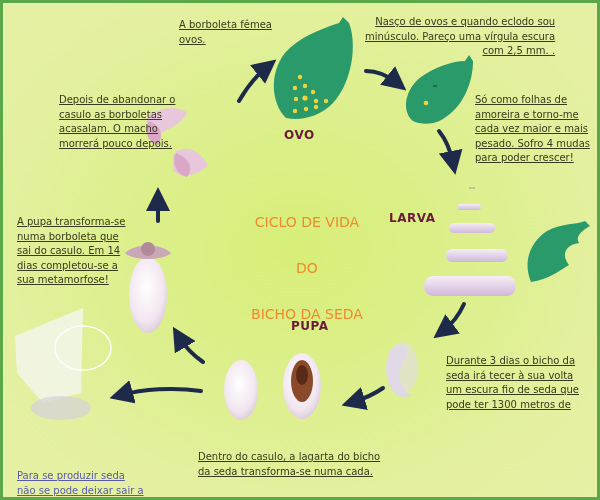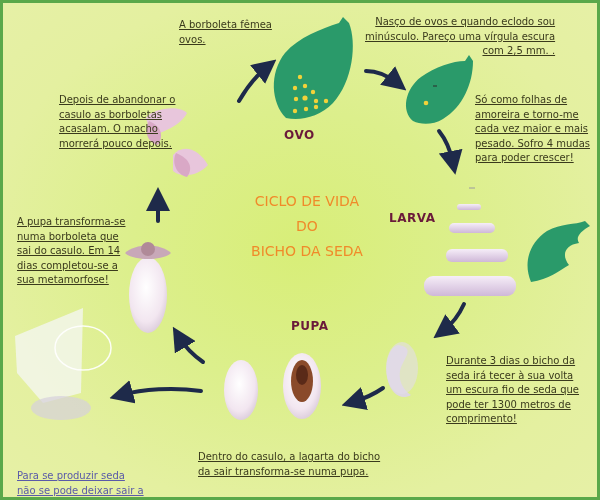--- a/index.html
+++ b/index.html
@@ -6,21 +6,21 @@
   body { width: 600px; height: 500px; overflow: hidden; font-family: "DejaVu Sans", sans-serif; }
   .frame {
     position: relative; width: 600px; height: 500px; box-sizing: border-box;
     border: 3px solid #5aa84a;
     background: radial-gradient(ellipse at 50% 50%, #d8ee78 0%, #dcef8c 40%, #e4f0a0 75%, #e6f0a6 100%);
   }
   .txt { position: absolute; font-size: 10px; line-height: 14.5px; color: #3a3a1c; text-decoration: underline; }
   .txt.blue { color: #5a5aa8; margin-top: 24px; }
   .stage { position: absolute; font-family: "DejaVu Sans", sans-serif; font-weight: bold; color: #6a1a3a; font-size: 12px; letter-spacing: 0.5px; }
   .title { position: absolute; left: 236px; top: 186px; width: 136px; text-align: center; color: #f08a2a; font-family: "DejaVu Sans", sans-serif; font-size: 14px; line-height: 25px; font-weight: normal; }
-  .title span { display: block; }
+  .title span { display: block; margin-top: 21px; }
   svg.art { position: absolute; left: 0; top: 0; }
 </style>
 </head>
 <body>
 
 <div class="frame">
 
   <svg class="art" width="600" height="500" viewBox="0 0 600 500">
     <defs>
       <marker id="ah" markerWidth="6" markerHeight="6" refX="3" refY="3" orient="auto">
@@ -142,26 +142,25 @@
     <div>cada vez maior e mais</div>
     <div>pesado. Sofro 4 mudas</div>
     <div>para poder crescer!</div>
   </div>
 
   <div class="txt" style="left:443px; top:351px;">
     <div>Durante 3 dias o bicho da</div>
     <div>seda irá tecer à sua volta</div>
     <div>um escura fio de seda que</div>
     <div>pode ter 1300 metros de</div>
-    <div>comprimento!</div>
   </div>
 
   <div class="txt" style="left:195px; top:447px;">
     <div>Dentro do casulo, a lagarta do bicho</div>
-    <div>da sair transforma-se numa pupa.</div>
+    <div>da seda transforma-se numa cada.</div>
   </div>
 
   <div class="txt" style="left:14px; top:212px;">
     <div>A pupa transforma-se</div>
     <div>numa borboleta que</div>
     <div>sai do casulo. Em 14</div>
     <div>dias completou-se a</div>
     <div>sua metamorfose!</div>
   </div>
 

